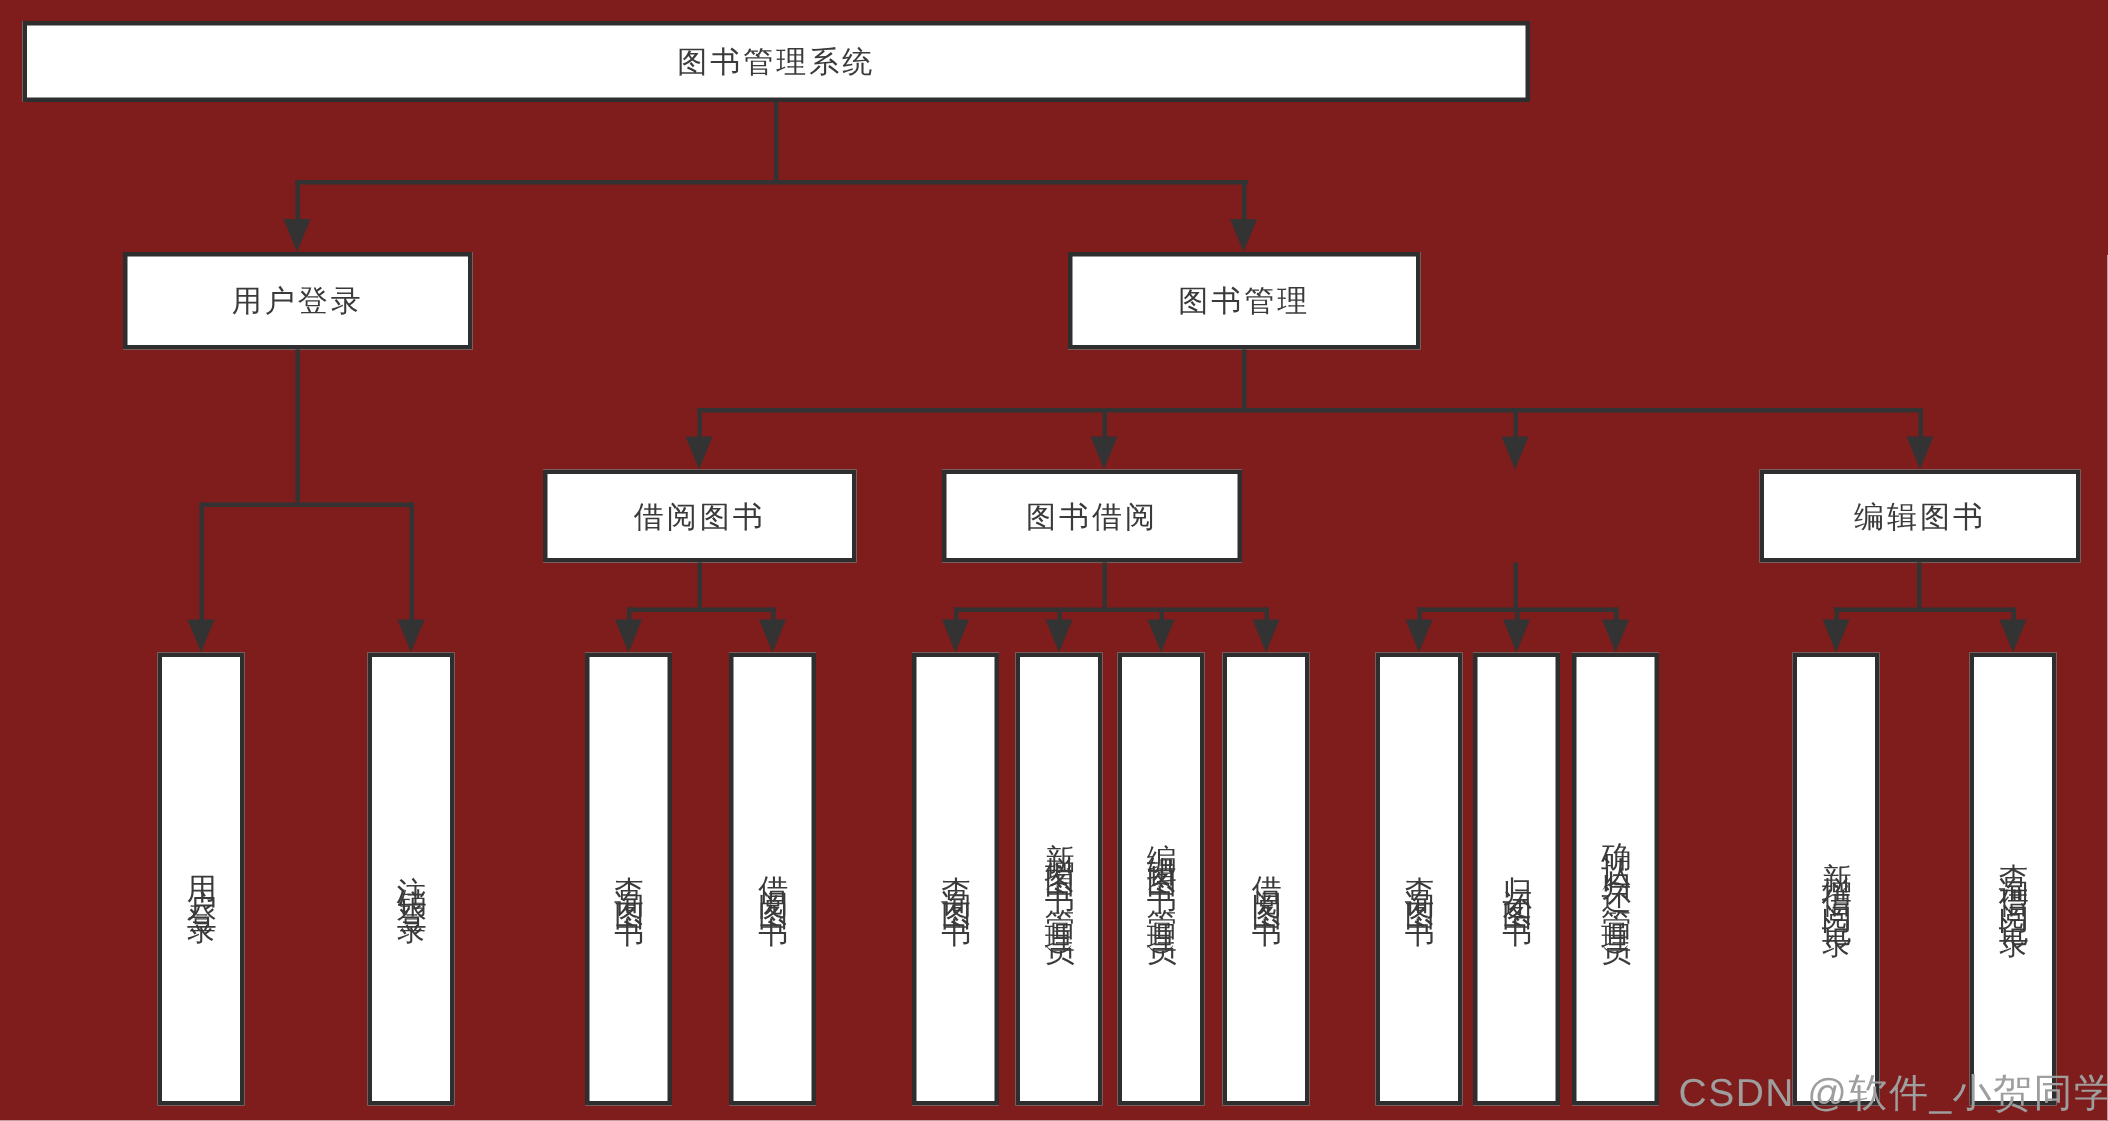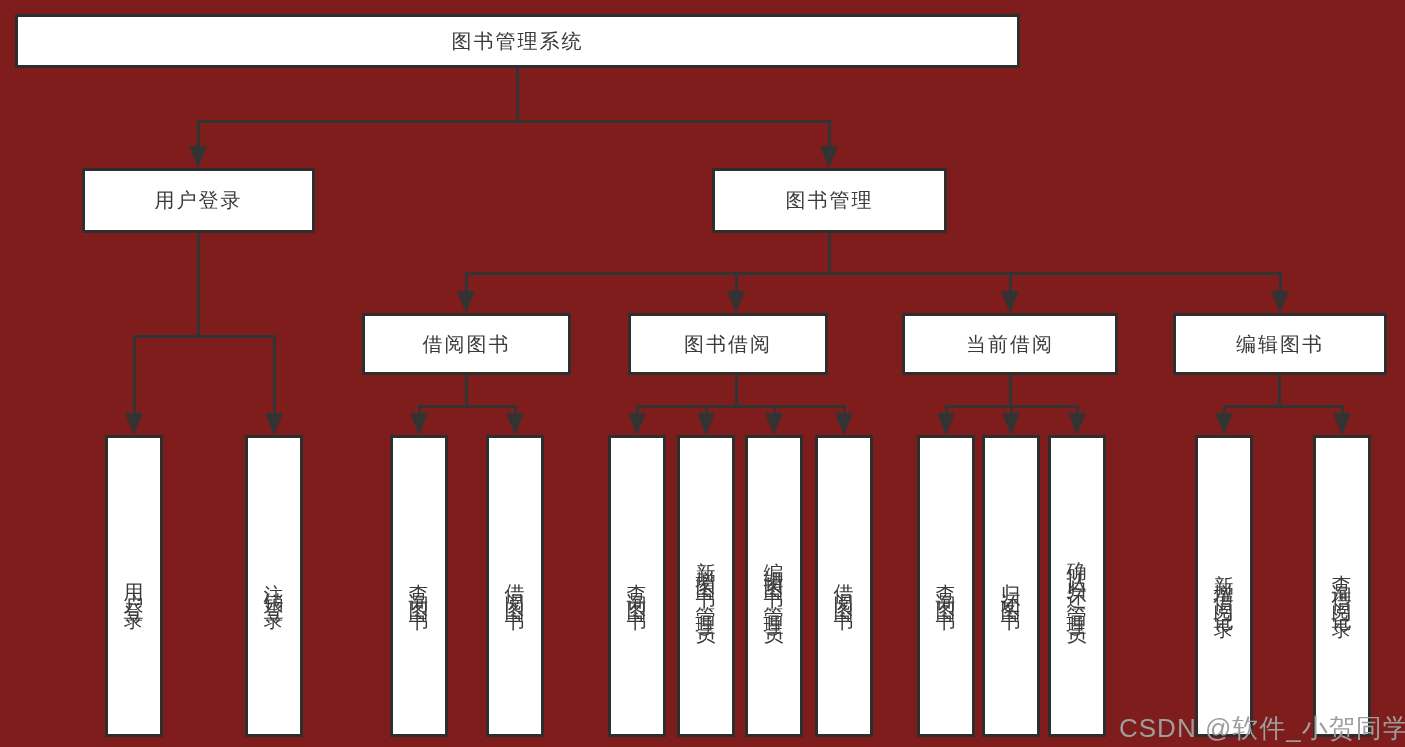--- a/index.html
+++ b/index.html
@@ -93,23 +93,20 @@
   <div class="ar" style="left:727px;top:291px"></div>
   <div class="ar" style="left:1001px;top:291px"></div>
   <div class="ar" style="left:1271px;top:291px"></div>
 
   <div class="box" style="left:362px;top:313px;width:209px;height:62px">
     <span class="hlbl">借阅图书</span>
   </div>
   <div class="box" style="left:628px;top:313px;width:200px;height:62px">
     <span class="hlbl">图书借阅</span>
   </div>
-  <div class="box" style="left:902px;top:313px;width:216px;height:62px">
-    <span class="hlbl">当前借阅</span>
-  </div>
   <div class="box" style="left:1173px;top:313px;width:214px;height:62px">
     <span class="hlbl">编辑图书</span>
   </div>
 
   <div class="ln" style="left:465px;top:375px;width:3px;height:30px"></div>
   <div class="ln" style="left:418px;top:405px;width:99px;height:3px"></div>
   <div class="ln" style="left:418px;top:405px;width:3px;height:10px"></div>
   <div class="ln" style="left:514px;top:405px;width:3px;height:10px"></div>
   <div class="ar" style="left:410px;top:413px"></div>
   <div class="ar" style="left:506px;top:413px"></div>

